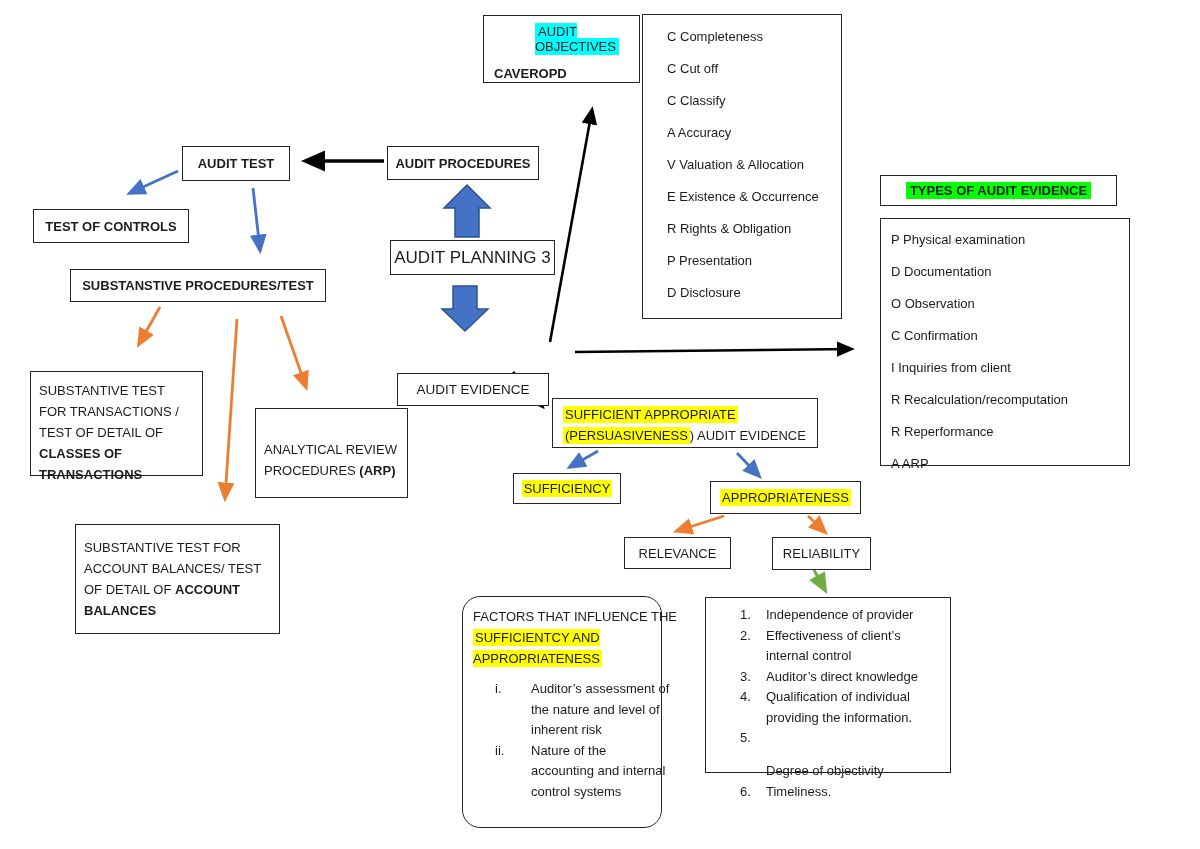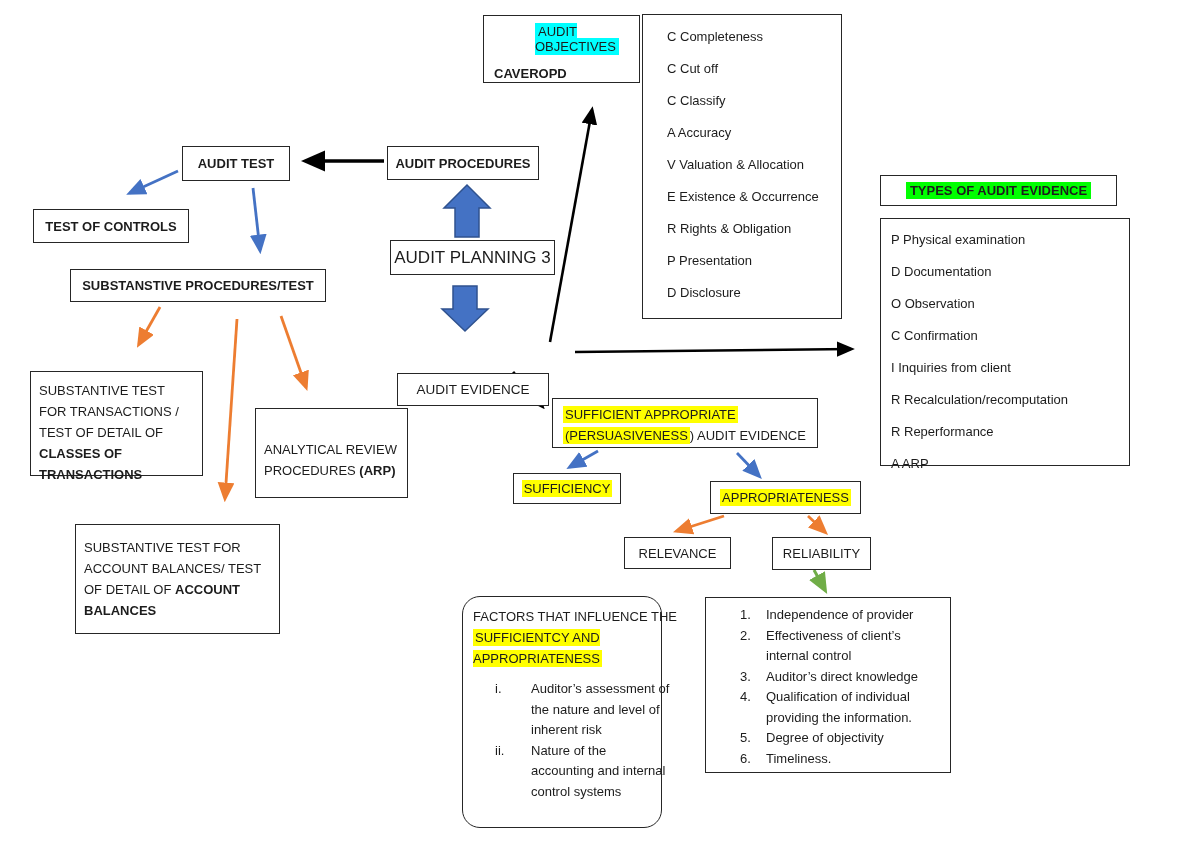--- a/index.html
+++ b/index.html
@@ -163,21 +163,21 @@
     <div class="row">
       <span class="num" style="margin-left:28px;width:26px;">3.</span>
       <span class="txt" style="width:172px;">Auditor’s direct knowledge</span>
     </div>
     <div class="row">
       <span class="num" style="margin-left:28px;width:26px;">4.</span>
       <span class="txt" style="width:172px;">Qualification of individual providing the information.</span>
     </div>
     <div class="row">
       <span class="num" style="margin-left:28px;width:26px;">5.</span>
-      <span class="txt" style="width:172px;">Degree of objectivity</span>
+      <span class="txt" style="width:172px;margin-top:33px;">Degree of objectivity</span>
     </div>
     <div class="row">
       <span class="num" style="margin-left:28px;width:26px;">6.</span>
       <span class="txt" style="width:172px;">Timeliness.</span>
     </div>
   </div>
 
 </div>
 
 </body></html>

